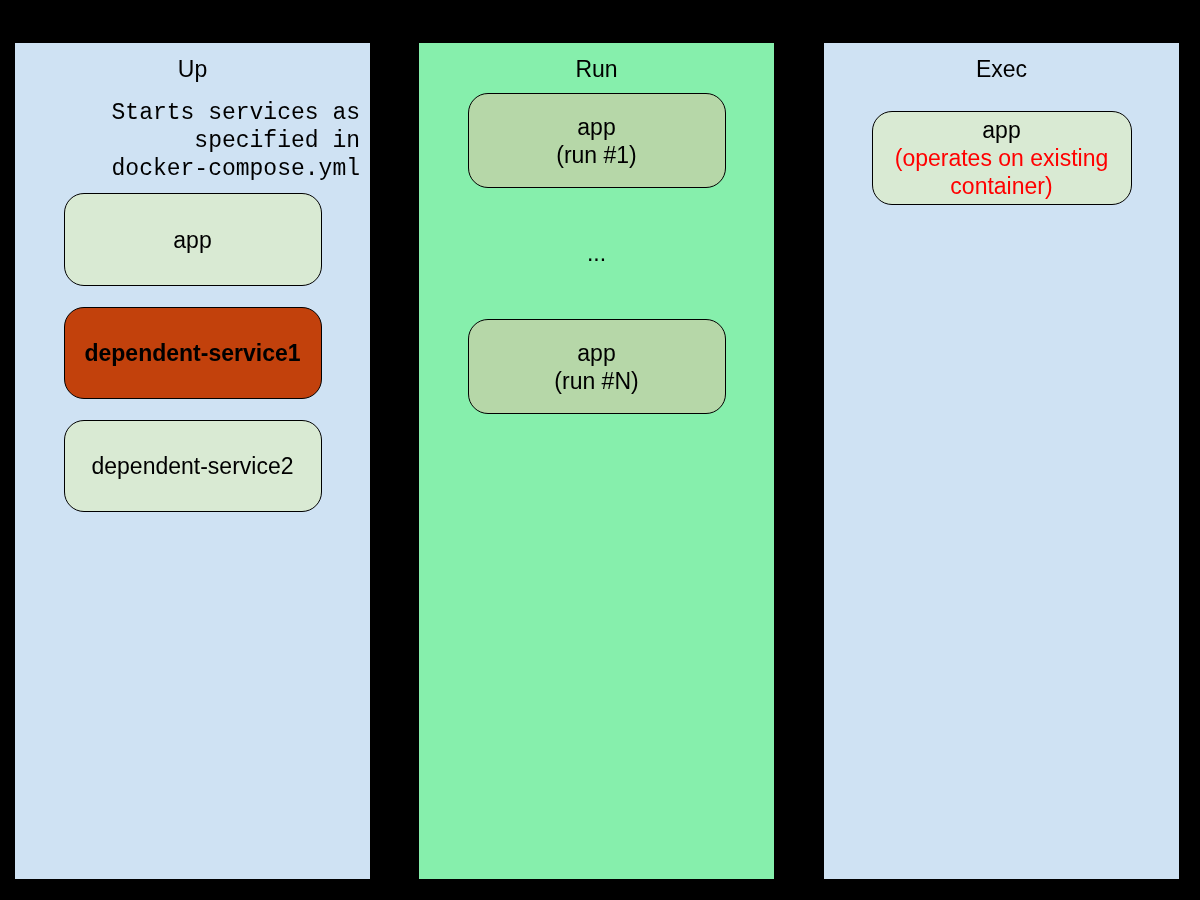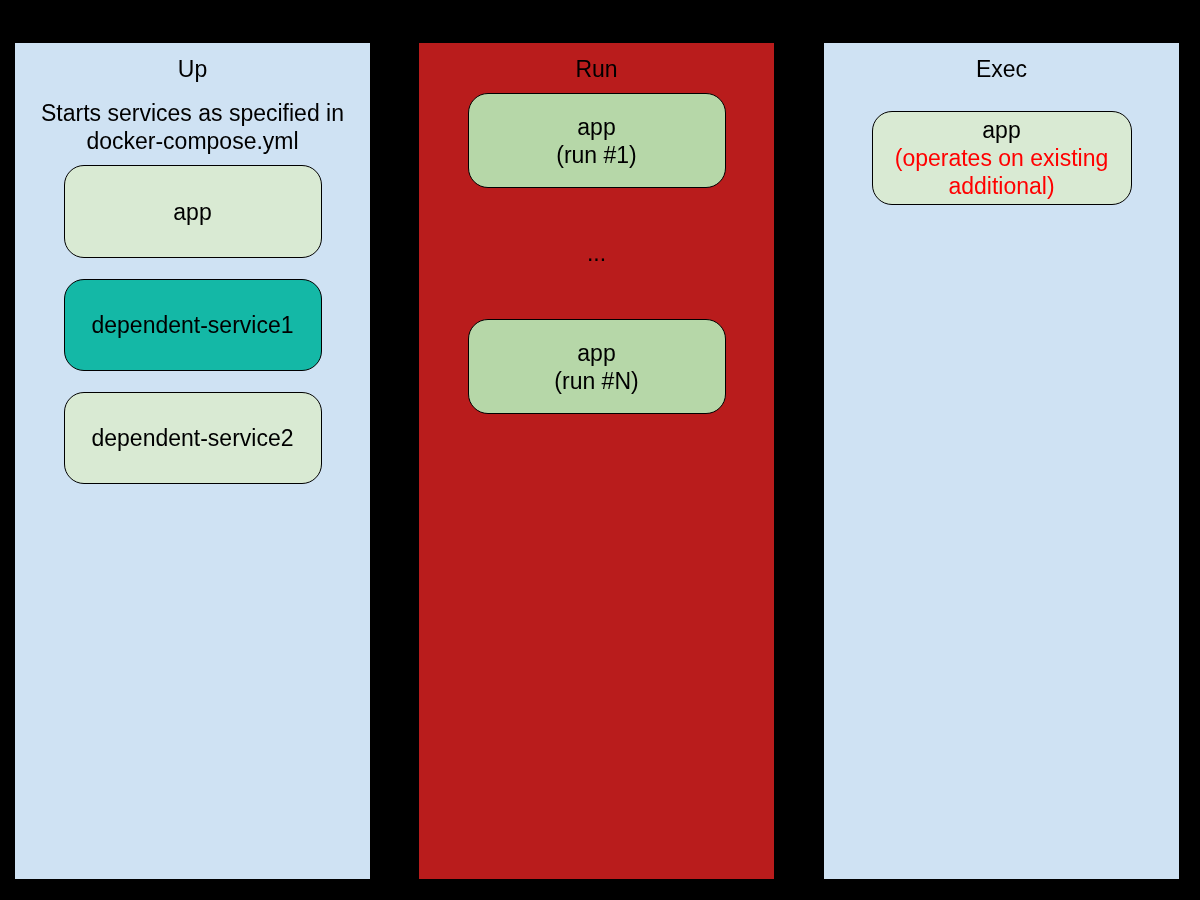--- a/index.html
+++ b/index.html
@@ -39,23 +39,24 @@
     flex-shrink: 0;
   }
   .panel-desc {
     margin-top: 16px;
     width: 100%;
     box-sizing: border-box;
     padding: 0 10px;
     font-size: 23px;
     line-height: 28px;
     min-height: 56px;
-    text-align: center;
+    text-align: right;
     white-space: pre-line;
     flex-shrink: 0;
+    font-family: Liberation Mono, monospace;
   }
   .service-box {
     width: 258px;
     border: 1.5px solid #000000;
     border-radius: 20px;
     box-sizing: border-box;
     display: flex;
     flex-direction: column;
     align-items: center;
     justify-content: center;
@@ -82,41 +83,41 @@
 </head>
 <body style="background-color: rgb(0, 0, 0);">
 
 <div class="panel panel-left" style="background-color: rgb(207, 226, 243);">
   <div class="panel-title">Up</div>
   <div class="panel-desc">Starts services as specified in
 docker-compose.yml</div>
   <div class="service-box box-first" style="background-color: rgb(217, 234, 211);">
     <div>app</div>
   </div>
-  <div class="service-box box-next" style="background-color: #14b8a6;">
+  <div class="service-box box-next" style="background-color: #c2410c; font-weight: bold;">
     <div>dependent-service1</div>
   </div>
   <div class="service-box box-next" style="background-color: rgb(217, 234, 211);">
     <div>dependent-service2</div>
   </div>
 </div>
 
-<div class="panel panel-middle" style="background-color: #b91c1c;">
+<div class="panel panel-middle" style="background-color: #86efac;">
   <div class="panel-title">Run</div>
   <div class="service-box box-first box-run" style="background-color: rgb(182, 215, 168);">
     <div>app
 (run #1)</div>
   </div>
   <div class="ellipsis">...</div>
   <div class="service-box box-next2 box-run" style="background-color: rgb(182, 215, 168);">
     <div>app
 (run #N)</div>
   </div>
 </div>
 
 <div class="panel panel-right" style="background-color: rgb(207, 226, 243); gap: 17px;">
   <div class="panel-title">Exec</div>
   <div class="service-box box-exec" style="background-color: rgb(217, 234, 211);">
     <div>app</div>
     <div style="color: rgb(255, 0, 0);">(operates on existing
-additional)</div>
+container)</div>
   </div>
 </div>
 
 </body></html>

